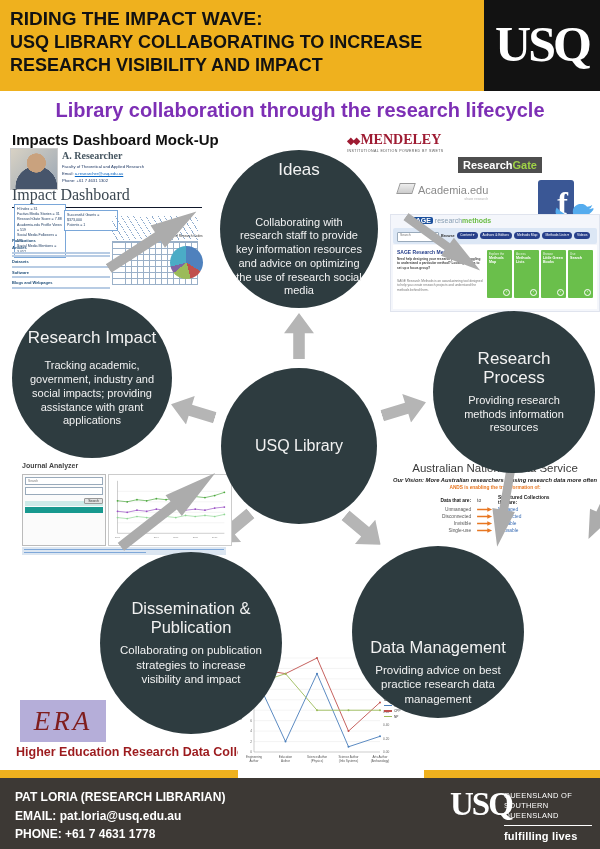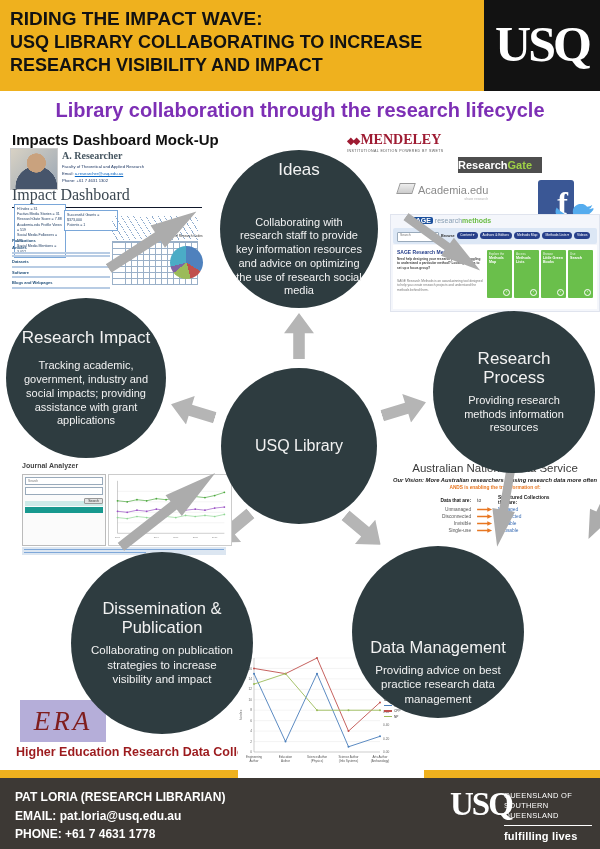--- a/index.html
+++ b/index.html
@@ -49,21 +49,21 @@
   .dlist .bar{height:2px;background:#b8cce4;margin-top:1.5px;}
   .pie-label{position:absolute;left:164px;top:234px;width:42px;font-size:3.2px;color:#333;
              text-align:center;}
   .pie{position:absolute;left:170px;top:246px;width:33px;height:33px;border-radius:50%;}
   
   .mendeley{position:absolute;left:347px;top:130px;}
   .mendeley .m1{font-family:"Liberation Serif",serif;font-weight:bold;font-size:14px;color:#9E1B32;}
   .mendeley .dia{color:#9E1B32;font-size:10px;letter-spacing:-2px;margin-right:2px;}
   .mendeley .m2{font-size:3.6px;color:#555;letter-spacing:.4px;margin-top:1px;}
   .rgate{position:absolute;left:458px;top:157px;width:84px;height:16px;background:#4E4E4E;
-         color:#fff;font-weight:bold;font-size:11px;line-height:16px;}
+         color:#fff;font-weight:bold;font-size:11px;text-align:center;line-height:16px;}
   .rgate b{color:#9FD246;font-weight:bold;}
   .acad{position:absolute;left:398px;top:183px;color:#8a8a8a;font-size:11px;}
   .acad .book{display:inline-block;width:14px;height:9px;border:1px solid #9a9a9a;
         transform:skewX(-18deg);background:linear-gradient(#eee,#ccc);margin-right:4px;}
   .acad .sub{font-size:3.6px;color:#b5b5b5;text-align:right;margin-top:.5px;}
   .fb{position:absolute;left:538px;top:180px;width:36px;height:38px;background:#3A5795;
       border-radius:3px;color:#fff;font-family:"Liberation Serif",serif;font-weight:bold;
       font-size:32px;text-align:right;line-height:46px;padding-right:6px;box-sizing:border-box;}
   .tw{position:absolute;left:552px;top:204px;width:44px;height:34px;}
   
@@ -463,28 +463,28 @@
   </div>
 
   <div class="circle" style="left:220px;top:150px;width:158px;height:158px;padding:10px 16px;justify-content:space-between;">
     <div class="ct">Ideas</div>
     <div class="cb">Collaborating with research staff to provide key information resources and advice on optimizing the use of research social media</div>
   </div>
   <div class="circle" style="left:433px;top:311px;width:162px;height:162px;padding:10px 14px;">
     <div class="ct">Research Process</div>
     <div class="cb">Providing research methods information resources</div>
   </div>
-  <div class="circle" style="left:6px;top:298px;width:160px;height:160px;padding:10px 14px;gap:6px;">
+  <div class="circle" style="left:12px;top:298px;width:160px;height:160px;padding:10px 14px;gap:6px;">
     <div class="ct">Research Impact</div>
     <div class="cb">Tracking academic, government, industry and social impacts; providing assistance with grant applications</div>
   </div>
   <div class="circle" style="left:221px;top:368px;width:156px;height:156px;">
     <div style="font-size:16px;">USQ Library</div>
   </div>
-  <div class="circle" style="left:71px;top:552px;width:182px;height:182px;padding:12px 18px;">
+  <div class="circle" style="left:100px;top:552px;width:182px;height:182px;padding:12px 18px;">
     <div class="ct" style="font-size:16.5px;">Dissemination &amp; Publication</div>
     <div class="cb" style="font-size:11.5px;">Collaborating on publication strategies to increase visibility and impact</div>
   </div>
   <div class="circle" style="left:352px;top:546px;width:172px;height:172px;padding:12px 18px;justify-content:flex-end;">
     <div class="ct" style="font-size:16.5px;">Data Management</div>
     <div class="cb" style="font-size:11.5px;">Providing advice on best practice research data management</div>
   </div>
 
   <div class="era">ERA</div>
   <div class="herdc">Higher Education Research Data Collection (HERDC)</div>

